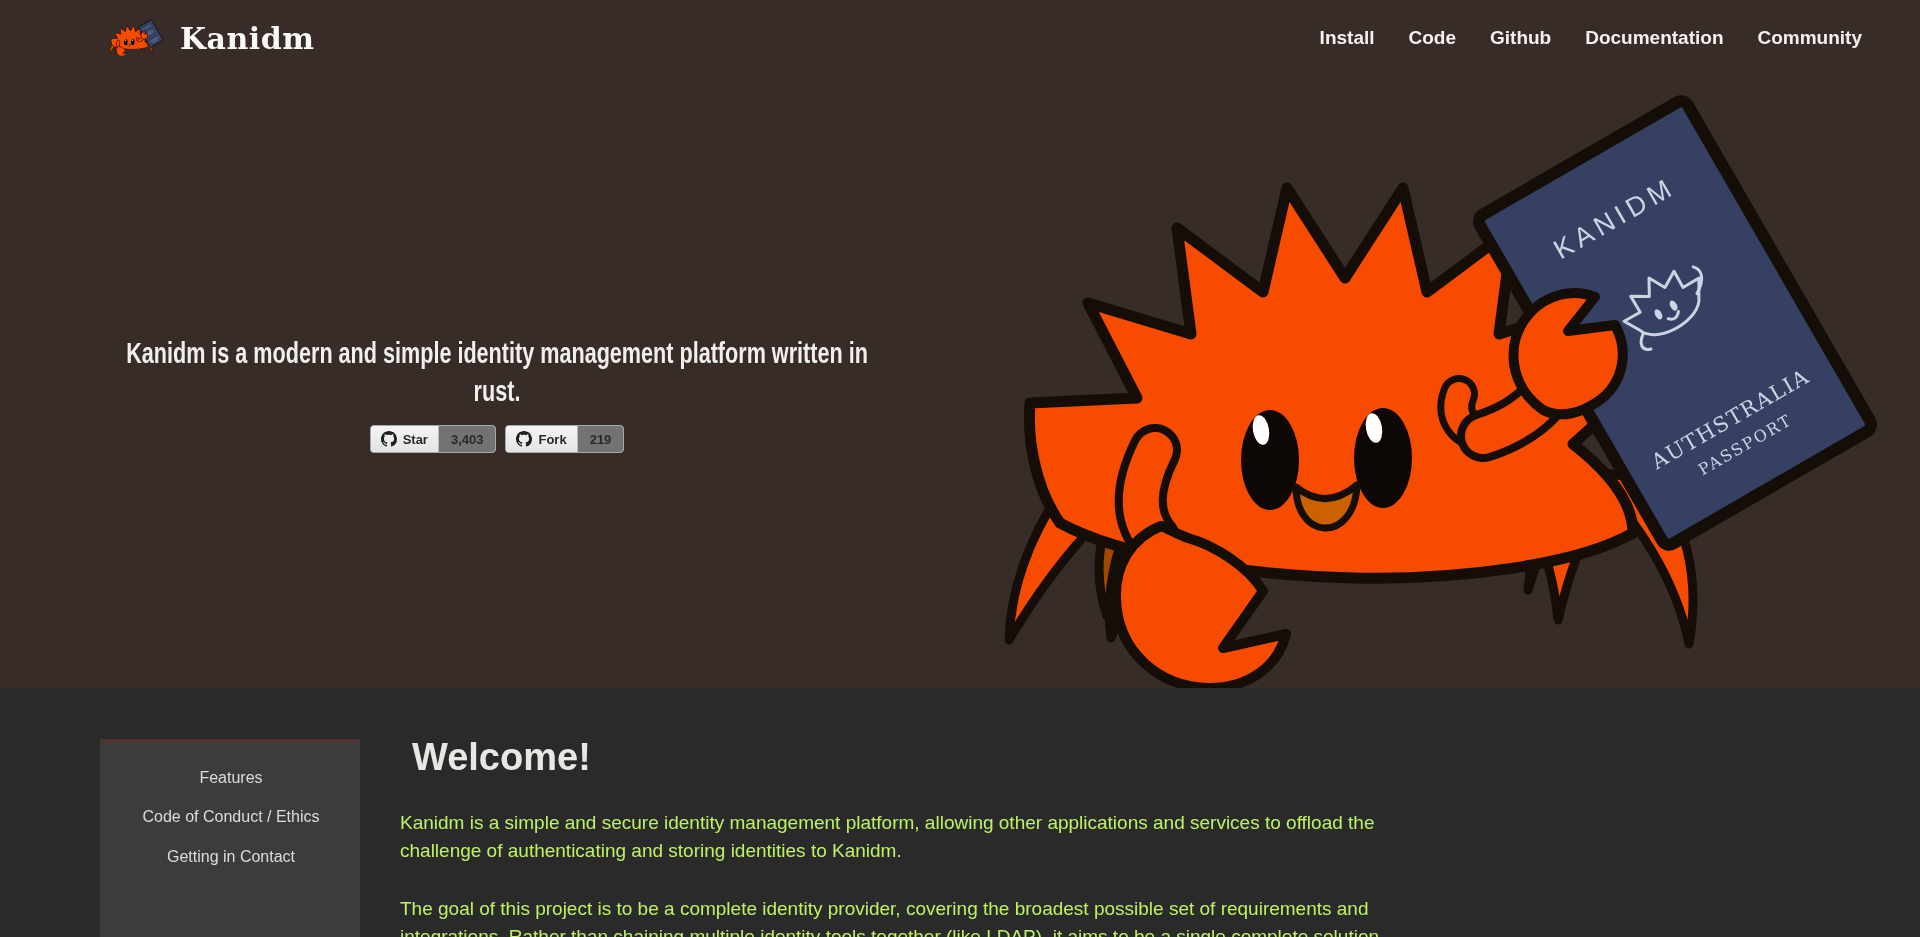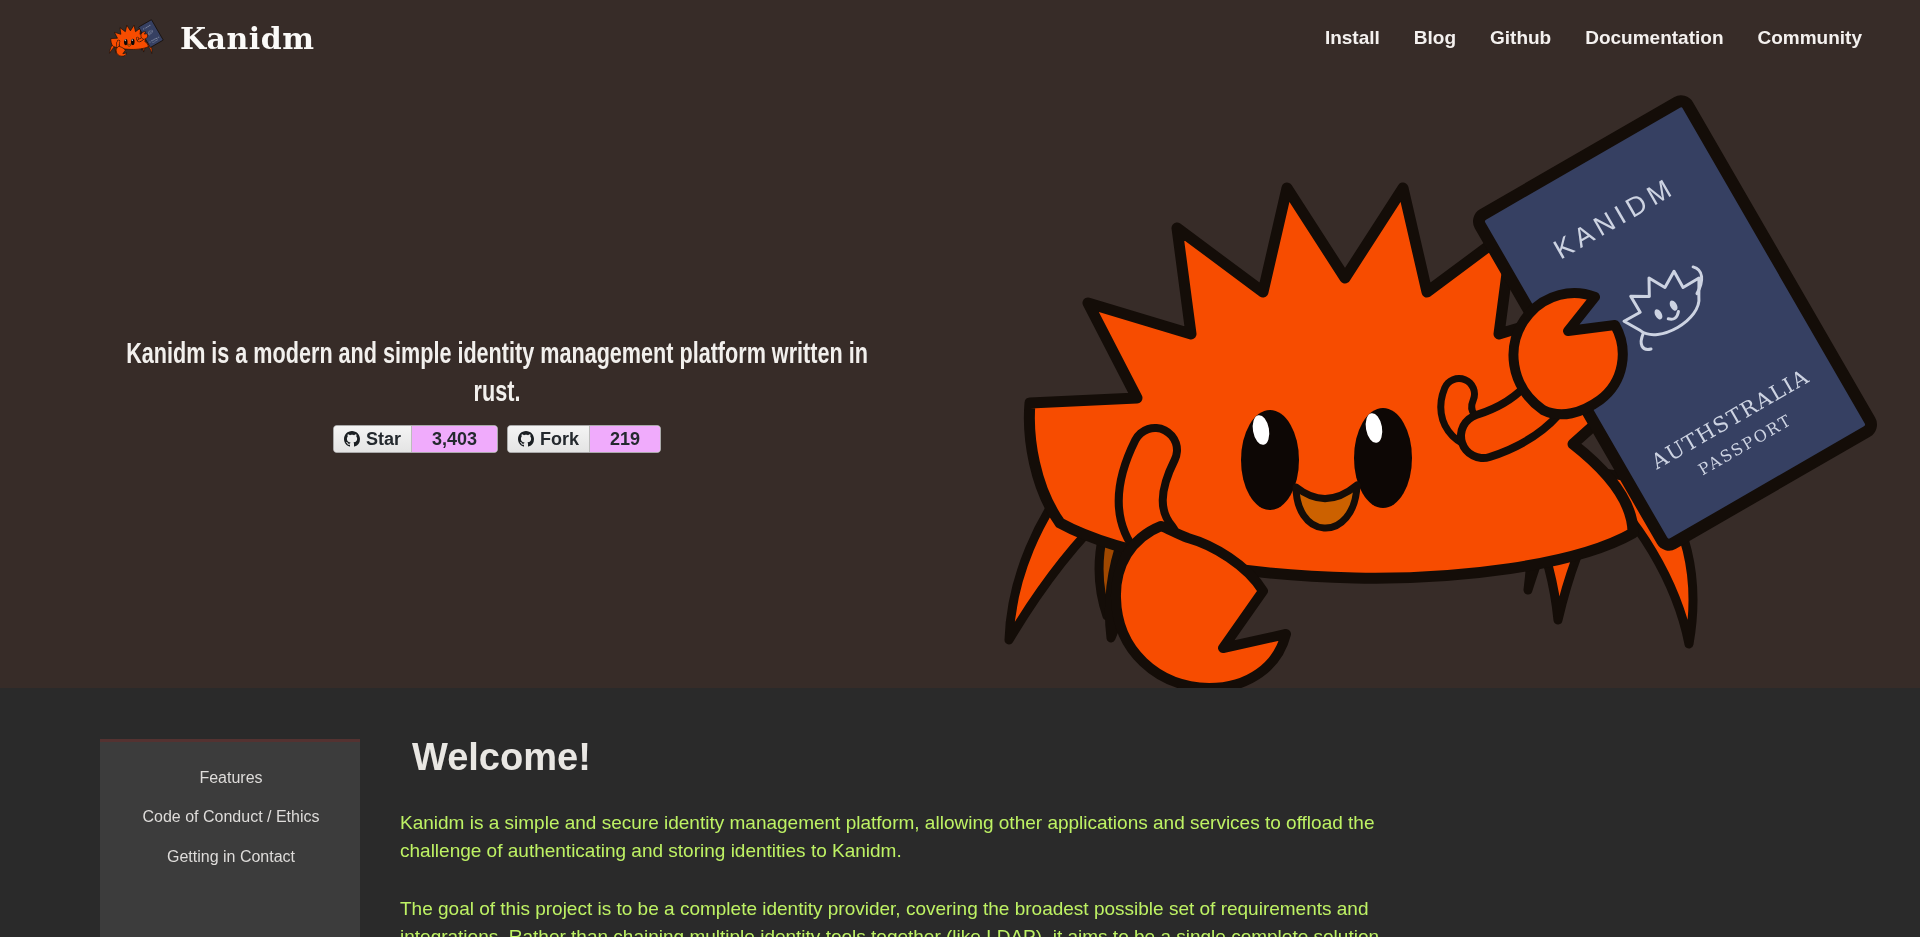--- a/index.html
+++ b/index.html
@@ -19,26 +19,26 @@
   .nav-links{display:flex;align-items:center;gap:34px;margin-left:48px;}
   .nav-link{color:#f4f1ef;font-size:19px;font-weight:700;cursor:pointer;white-space:nowrap;}
 
   
   .hero-copy{position:absolute;left:497px;top:334px;width:1220px;
              transform:translateX(-50%);text-align:center;z-index:4;}
   .hero-headline{margin:0;font-size:30px;font-weight:700;line-height:1.27;color:#f2f0ed;
                  transform:scaleX(.72);transform-origin:50% 0;}
   .gh-row{margin-top:15px;display:flex;justify-content:center;gap:9px;}
   .gh-btn{display:inline-flex;align-items:stretch;border:1px solid #a9a9a9;border-radius:4px;
-          overflow:hidden;font-size:18px;font-weight:700;color:#24292e;background:#fff;
+          overflow:hidden;font-size:13px;font-weight:700;color:#24292e;background:#fff;
           cursor:pointer;text-decoration:none;height:26px;}
   .gh-seg{display:flex;align-items:center;}
   .gh-label{gap:6px;padding:0 10px;background:linear-gradient(#f4f4f4,#e4e4e4);
             border-right:1px solid #bcbcbc;}
-  .gh-count{padding:0 20px;background:#f0abfc;}
+  .gh-count{padding:0 12px;background:#737373;}
   .octo{width:16px;height:16px;display:block;fill:#1b1f23;}
 
   
   .mascot{position:absolute;left:985px;top:88px;width:900px;height:612px;z-index:1;}
   .mascot svg{width:100%;height:100%;display:block;}
 
   
   .content{position:relative;width:100%;height:249px;background:#2a2a2a;
            display:flex;align-items:flex-start;padding-left:100px;box-sizing:border-box;gap:40px;}
   .sidebar{width:260px;box-sizing:border-box;margin-top:51px;background:#3c3c3c;
@@ -138,21 +138,21 @@
 
     <header class="navbar">
       <div class="brand">
         <svg class="brand-logo">
             <use href="#crab-art"></use>
           </svg>
         <span class="brand-text">Kanidm</span>
       </div>
       <nav class="nav-links">
         <span class="nav-link">Install</span>
-        <span class="nav-link">Blog</span>
+        <span class="nav-link">Code</span>
         <span class="nav-link">Github</span>
         <span class="nav-link">Documentation</span>
         <span class="nav-link">Community</span>
       </nav>
     </header>
 
     <div class="hero-copy">
       <h1 class="hero-headline"><span>Kanidm is a modern and simple identity management platform written in</span><br><span>rust.</span></h1>
       <div class="gh-row">
         <a class="gh-btn">

